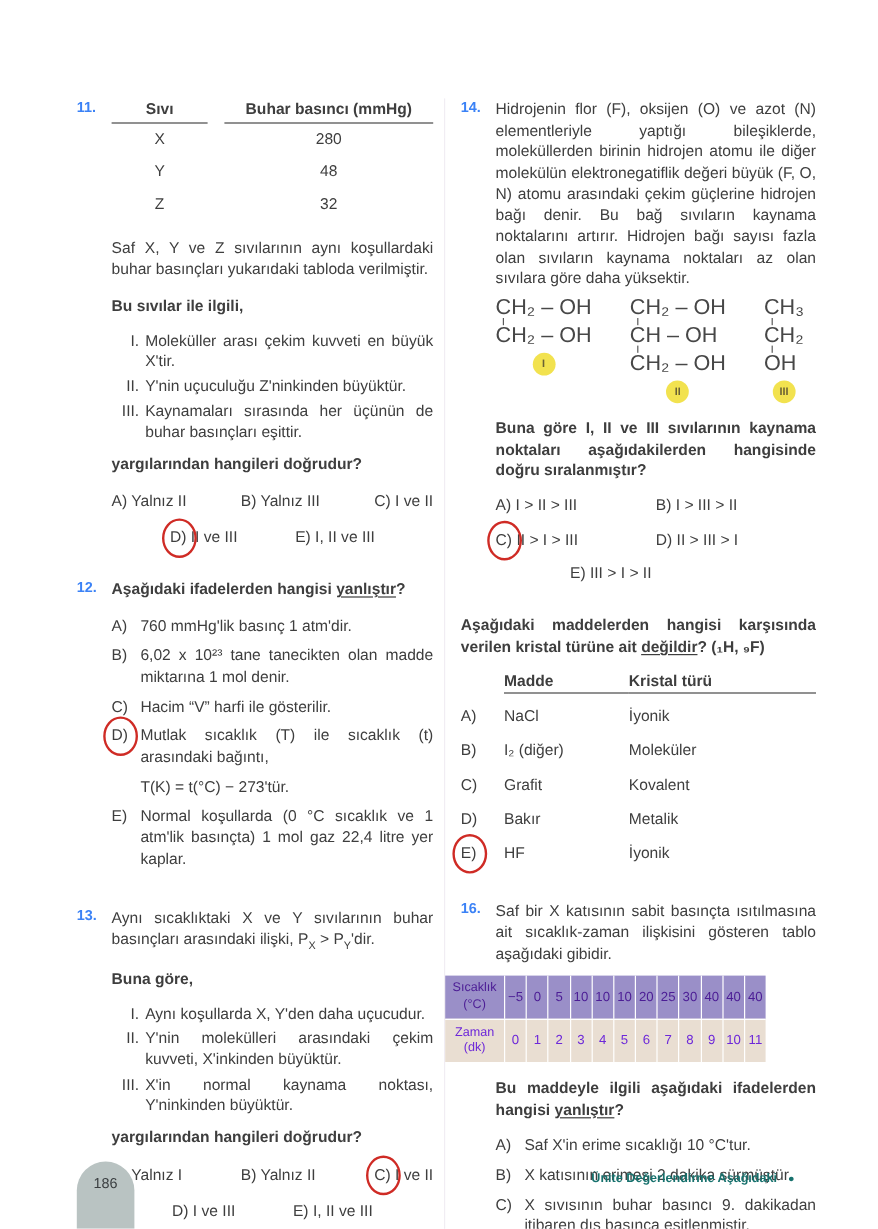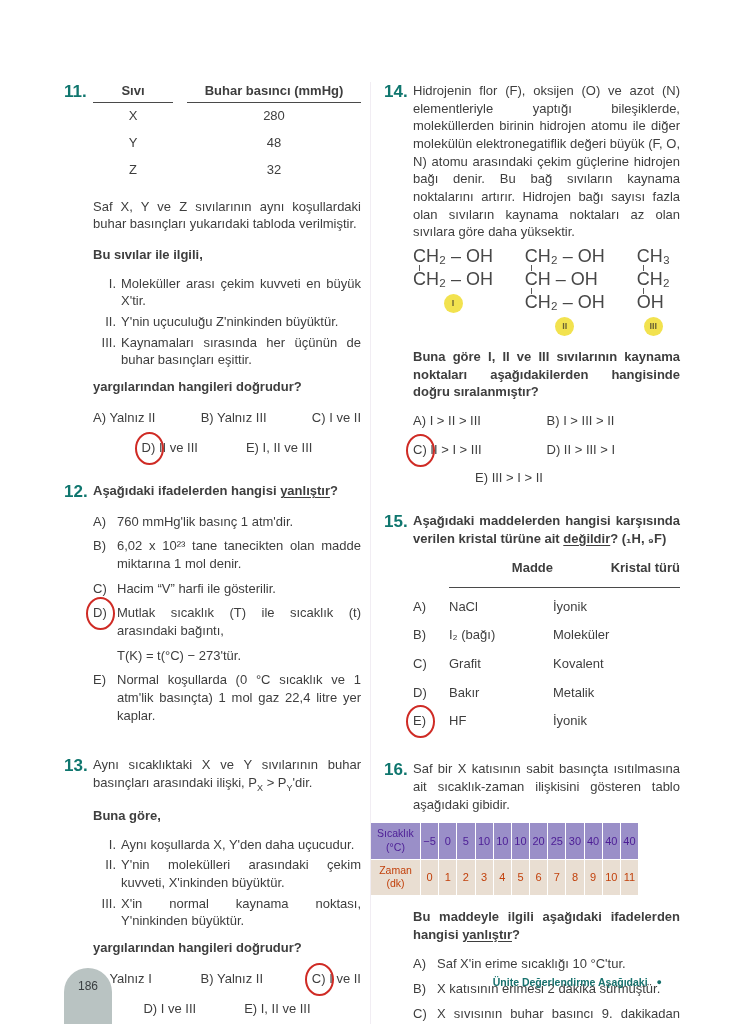--- a/index.html
+++ b/index.html
@@ -4,21 +4,21 @@
 <style>
   html,body{margin:0;padding:0;}
   body{width:732px;height:1024px;background:#ffffff;font-family:"Liberation Sans",sans-serif;
        font-size:13px;color:#3e3e3e;position:relative;overflow:hidden;}
   .page{display:flex;padding:82px 0 0 64px;box-sizing:border-box;}
   .col{width:297px;box-sizing:border-box;}
   .col-left{margin-right:9px;}
   .col-right{border-left:1px solid #f1edf3;padding-left:13px;width:310px;}
 
   .q{display:flex;margin-bottom:25px;}
-  .qnum{color:#0f766e;font-weight:bold;width:29px;flex:none;font-size:17px;}
+  .qnum{color:#3b82f6;font-weight:bold;width:29px;flex:none;font-size:12px;}
   .qbody{flex:1;min-width:0;line-height:1.36;}
   .just{text-align:justify;margin:0 0 13px;}
   .lead{font-weight:bold;margin:0 0 11px;}
   .qbold{font-weight:bold;margin:9px 0 2px;text-align:justify;}
   .u{text-decoration:underline;text-underline-offset:2px;}
   sub{font-size:9px;}
 
   .stmt{display:flex;margin-bottom:3px;}
   .stmt .rn{flex:none;width:23px;text-align:right;margin-right:5px;}
   .stmt .stxt{flex:1;text-align:justify;}
@@ -51,32 +51,32 @@
   .bond{width:1.4px;height:6px;background:#5a5a5a;margin:1px 0 1px 6px;}
   .badge{width:19px;height:19px;border-radius:50%;background:#f2e24f;color:#6a6234;font-size:9px;
          font-weight:bold;display:flex;align-items:center;justify-content:center;margin:7px auto 0;}
   .optrow14{display:flex;margin-top:11px;}
   .optrow14 .half{width:50%;}
   .optrow14.last{padding-left:62px;margin-top:11px;}
 
   
   .ktable{margin-top:8px;}
   .khead{display:grid;grid-template-columns:36px 104px 1fr;font-weight:bold;margin-bottom:4px;}
-  .khead .h{text-align:right;border-bottom:1.4px solid #4a4a4a;padding-bottom:10px;}
+  .khead .h{text-align:left;border-bottom:1.4px solid #4a4a4a;padding-bottom:0;}
   .krow{display:grid;grid-template-columns:36px 104px 1fr;align-items:center;padding:5.5px 0;}
   .krow .kc{text-align:left;}
 
   
   .ttable{margin:10px 0 13px;width:100%;}
   .trow{display:flex;}
   .trow .lab{width:47px;flex:none;text-align:center;padding:4px 1px;line-height:1.3;font-size:10.5px;}
   .trow .cell{flex:1;display:flex;align-items:center;justify-content:center;
               border-left:1px solid #fff;font-size:11px;}
   .trow.temp{background:#9a8fc8;color:#4c1d95;}
-  .trow.time{background:#e9ded2;color:#c2410c;border-top:1px solid #fff;}
+  .trow.time{background:#e9ded2;color:#6d28d9;border-top:1px solid #fff;}
 
   
   .pagepill{position:absolute;left:64px;bottom:0;width:48px;height:56px;background:#b9c3c2;
             border-radius:24px 24px 0 0;text-align:center;padding-top:11px;box-sizing:border-box;
             font-size:12px;color:#3a3e40;}
   .footright{position:absolute;right:70px;bottom:36px;color:#17716d;font-weight:bold;
              font-size:10.5px;display:flex;align-items:center;gap:9px;}
   .dot{font-size:9px;line-height:1;}
 </style>
 </head>
@@ -232,37 +232,36 @@
           <span class="half"><span class="rel"><span class="ans-circle"></span><span>C)</span></span> <span>II &gt; I &gt; III</span></span>
           <span class="half"><span>D)</span> <span>II &gt; III &gt; I</span></span>
         </div>
         <div class="optrow14 last">
           <span><span>E)</span> <span>III &gt; I &gt; II</span></span>
         </div>
       </div>
     </div>
 
     <div class="q">
-      <div class="qnum">15.</div>
       <div class="qbody">
         <div class="qbold" style="margin-top:0;margin-bottom:12px;"><span>Aşağıdaki maddelerden hangisi karşısında verilen kristal türüne ait </span><span class="u">değildir</span><span>? (₁H, ₉F)</span></div>
         <div class="ktable">
           <div class="khead">
             <span></span>
             <span class="h">Madde</span>
             <span class="h">Kristal türü</span>
           </div>
           <div class="krow">
             <span>A)</span>
             <span class="kc">NaCl</span>
             <span class="kc">İyonik</span>
           </div>
           <div class="krow">
             <span>B)</span>
-            <span class="kc">I₂ (bağı)</span>
+            <span class="kc">I₂ (diğer)</span>
             <span class="kc">Moleküler</span>
           </div>
           <div class="krow">
             <span>C)</span>
             <span class="kc">Grafit</span>
             <span class="kc">Kovalent</span>
           </div>
           <div class="krow">
             <span>D)</span>
             <span class="kc">Bakır</span>

